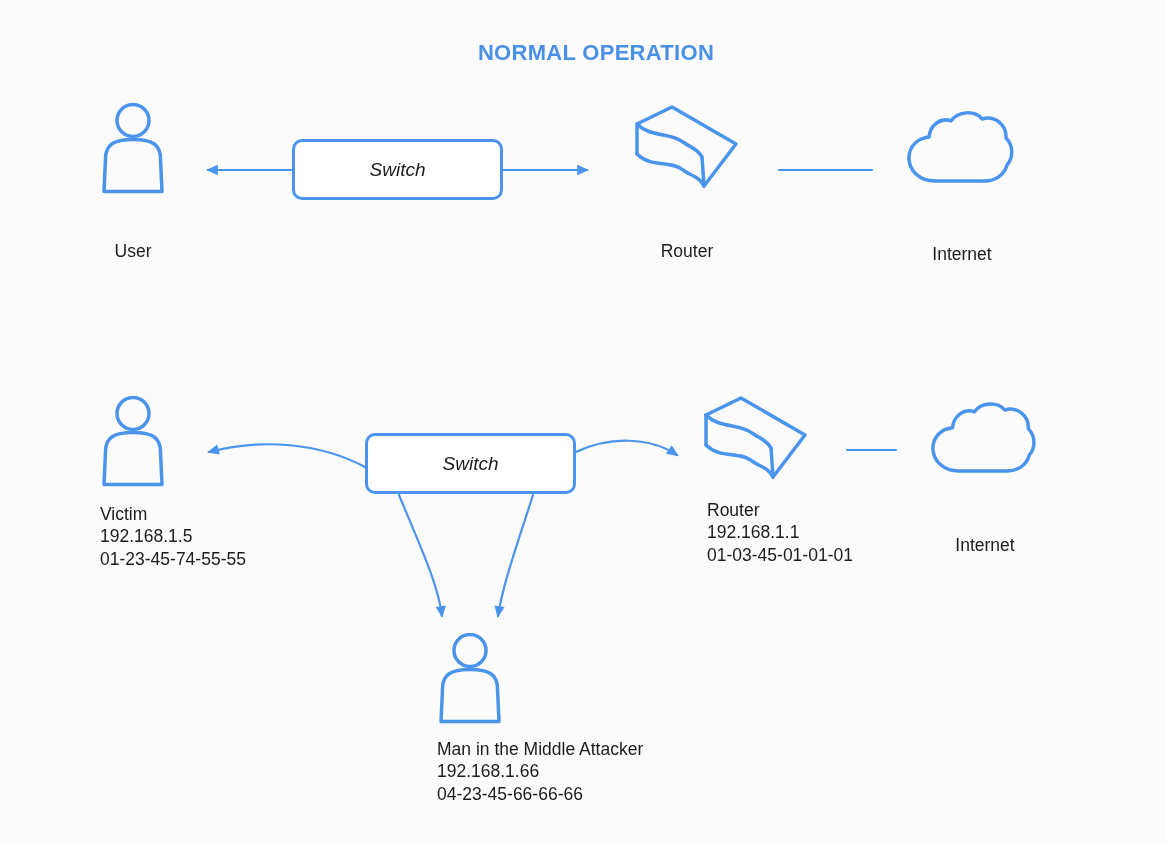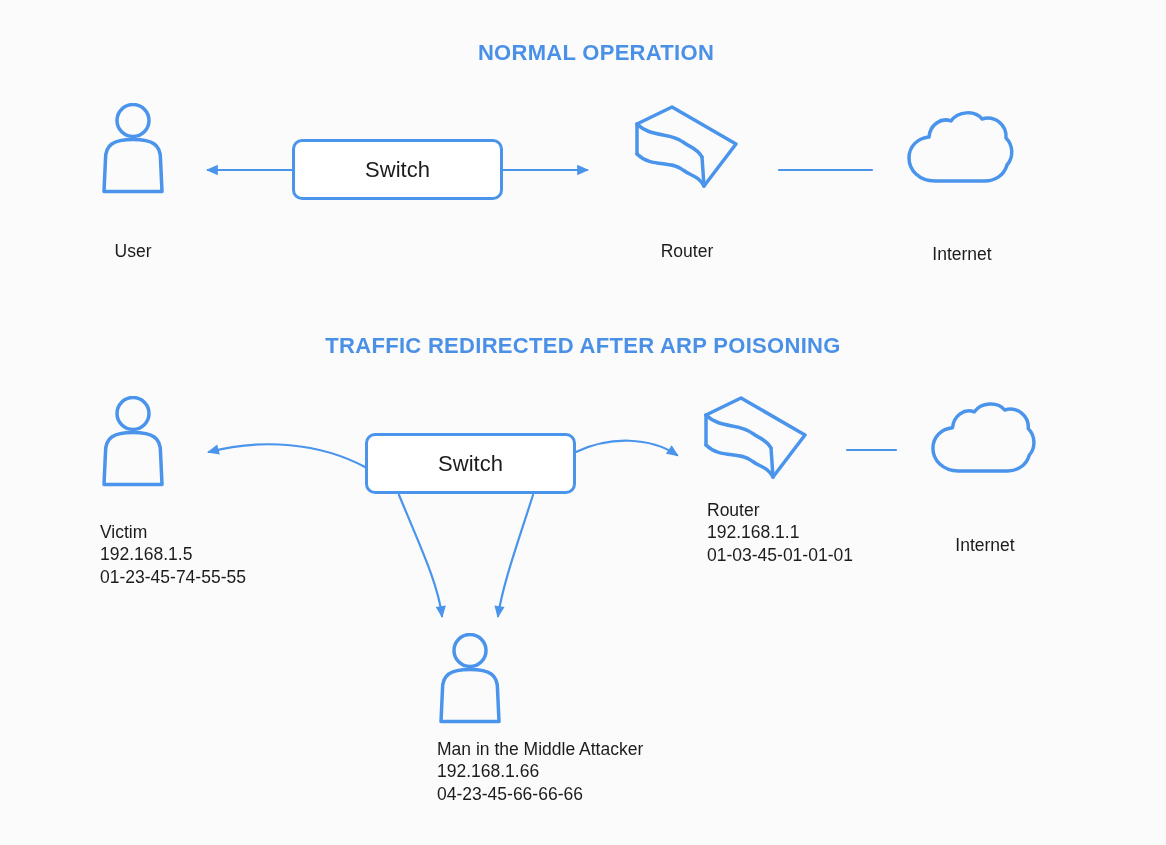--- a/index.html
+++ b/index.html
@@ -4,21 +4,21 @@
 <style>
   html,body{margin:0;padding:0;}
   body{background:#fbfbfb;font-family:"Liberation Sans",sans-serif;}
   .canvas{position:relative;width:1166px;height:845px;background:#fbfbfb;overflow:hidden;}
   .layer{position:absolute;left:0;top:0;width:1166px;height:845px;pointer-events:none;}
   .title{position:absolute;left:0;width:100%;text-align:center;font-weight:700;
          font-size:22px;letter-spacing:.3px;color:#4a90e6;}
   .switch-box{position:absolute;width:205px;height:55px;background:#ffffff;
               border:3px solid #4a94ec;border-radius:10px;display:flex;
               align-items:center;justify-content:center;
-              font-size:22px;color:#1c1c1e;}
+              font-size:19px;color:#1c1c1e;font-style:italic;}
   .node-label{position:absolute;font-size:17.5px;color:#1c1c1e;margin-top:32px;}
   .center{text-align:center;}
   .label-block{position:absolute;font-size:17.5px;color:#1c1c1e;line-height:22.4px;}
   .icon{position:absolute;}
   .icon path,.icon circle{fill:none;stroke:#4a94ec;stroke-width:3.5;
               stroke-linecap:round;stroke-linejoin:round;}
 </style>
 </head>
 <body>
 
@@ -61,27 +61,26 @@
     <path d="M69 55 L71 84"></path>
     <path d="M4 52 C18 66 38 58 50 68 C58 74 66 74 71 84"></path>
   </svg>
   <div class="node-label center" style="left:647px;top:209px;width:80px;">Router</div>
 
   <svg class="icon" style="left:904px;top:106px;" width="116" height="82" viewBox="0 0 116 82">
     <path d="M31 75 C15 75 5 64 5 52 C5 40 14 32 25 31 C26 19 37 11 47 15 C54 5 71 4 78 13 C91 9 103 19 102 32 C109 39 110 51 103 59 C100 70 90 75 81 75 Z"></path>
   </svg>
   <div class="node-label center" style="left:922px;top:212px;width:80px;">Internet</div>
 
-  <div class="title" style="top:333px;">TRAFFIC REDIRECTED AFTER ARP POISONING</div>
 
   <svg class="icon" style="left:100px;top:396px;" width="66" height="92" viewBox="0 0 66 92">
     <circle cx="33" cy="17.5" r="16"></circle>
     <path d="M4 88.5 L5.5 56 C5.5 42 13 36.5 33 36.5 C53 36.5 60.5 42 60.5 56 L62 88.5 Z"></path>
   </svg>
-  <div class="label-block" style="left:100px;top:521px;">
+  <div class="label-block" style="left:100px;top:503px;">
     <div>Victim</div>
     <div>192.168.1.5</div>
     <div>01-23-45-74-55-55</div>
   </div>
 
   <div class="switch-box" style="left:365px;top:433px;">
     <span>Switch</span>
   </div>
 
   <svg class="icon" style="left:702px;top:393px;" width="106" height="90" viewBox="0 0 106 90">

